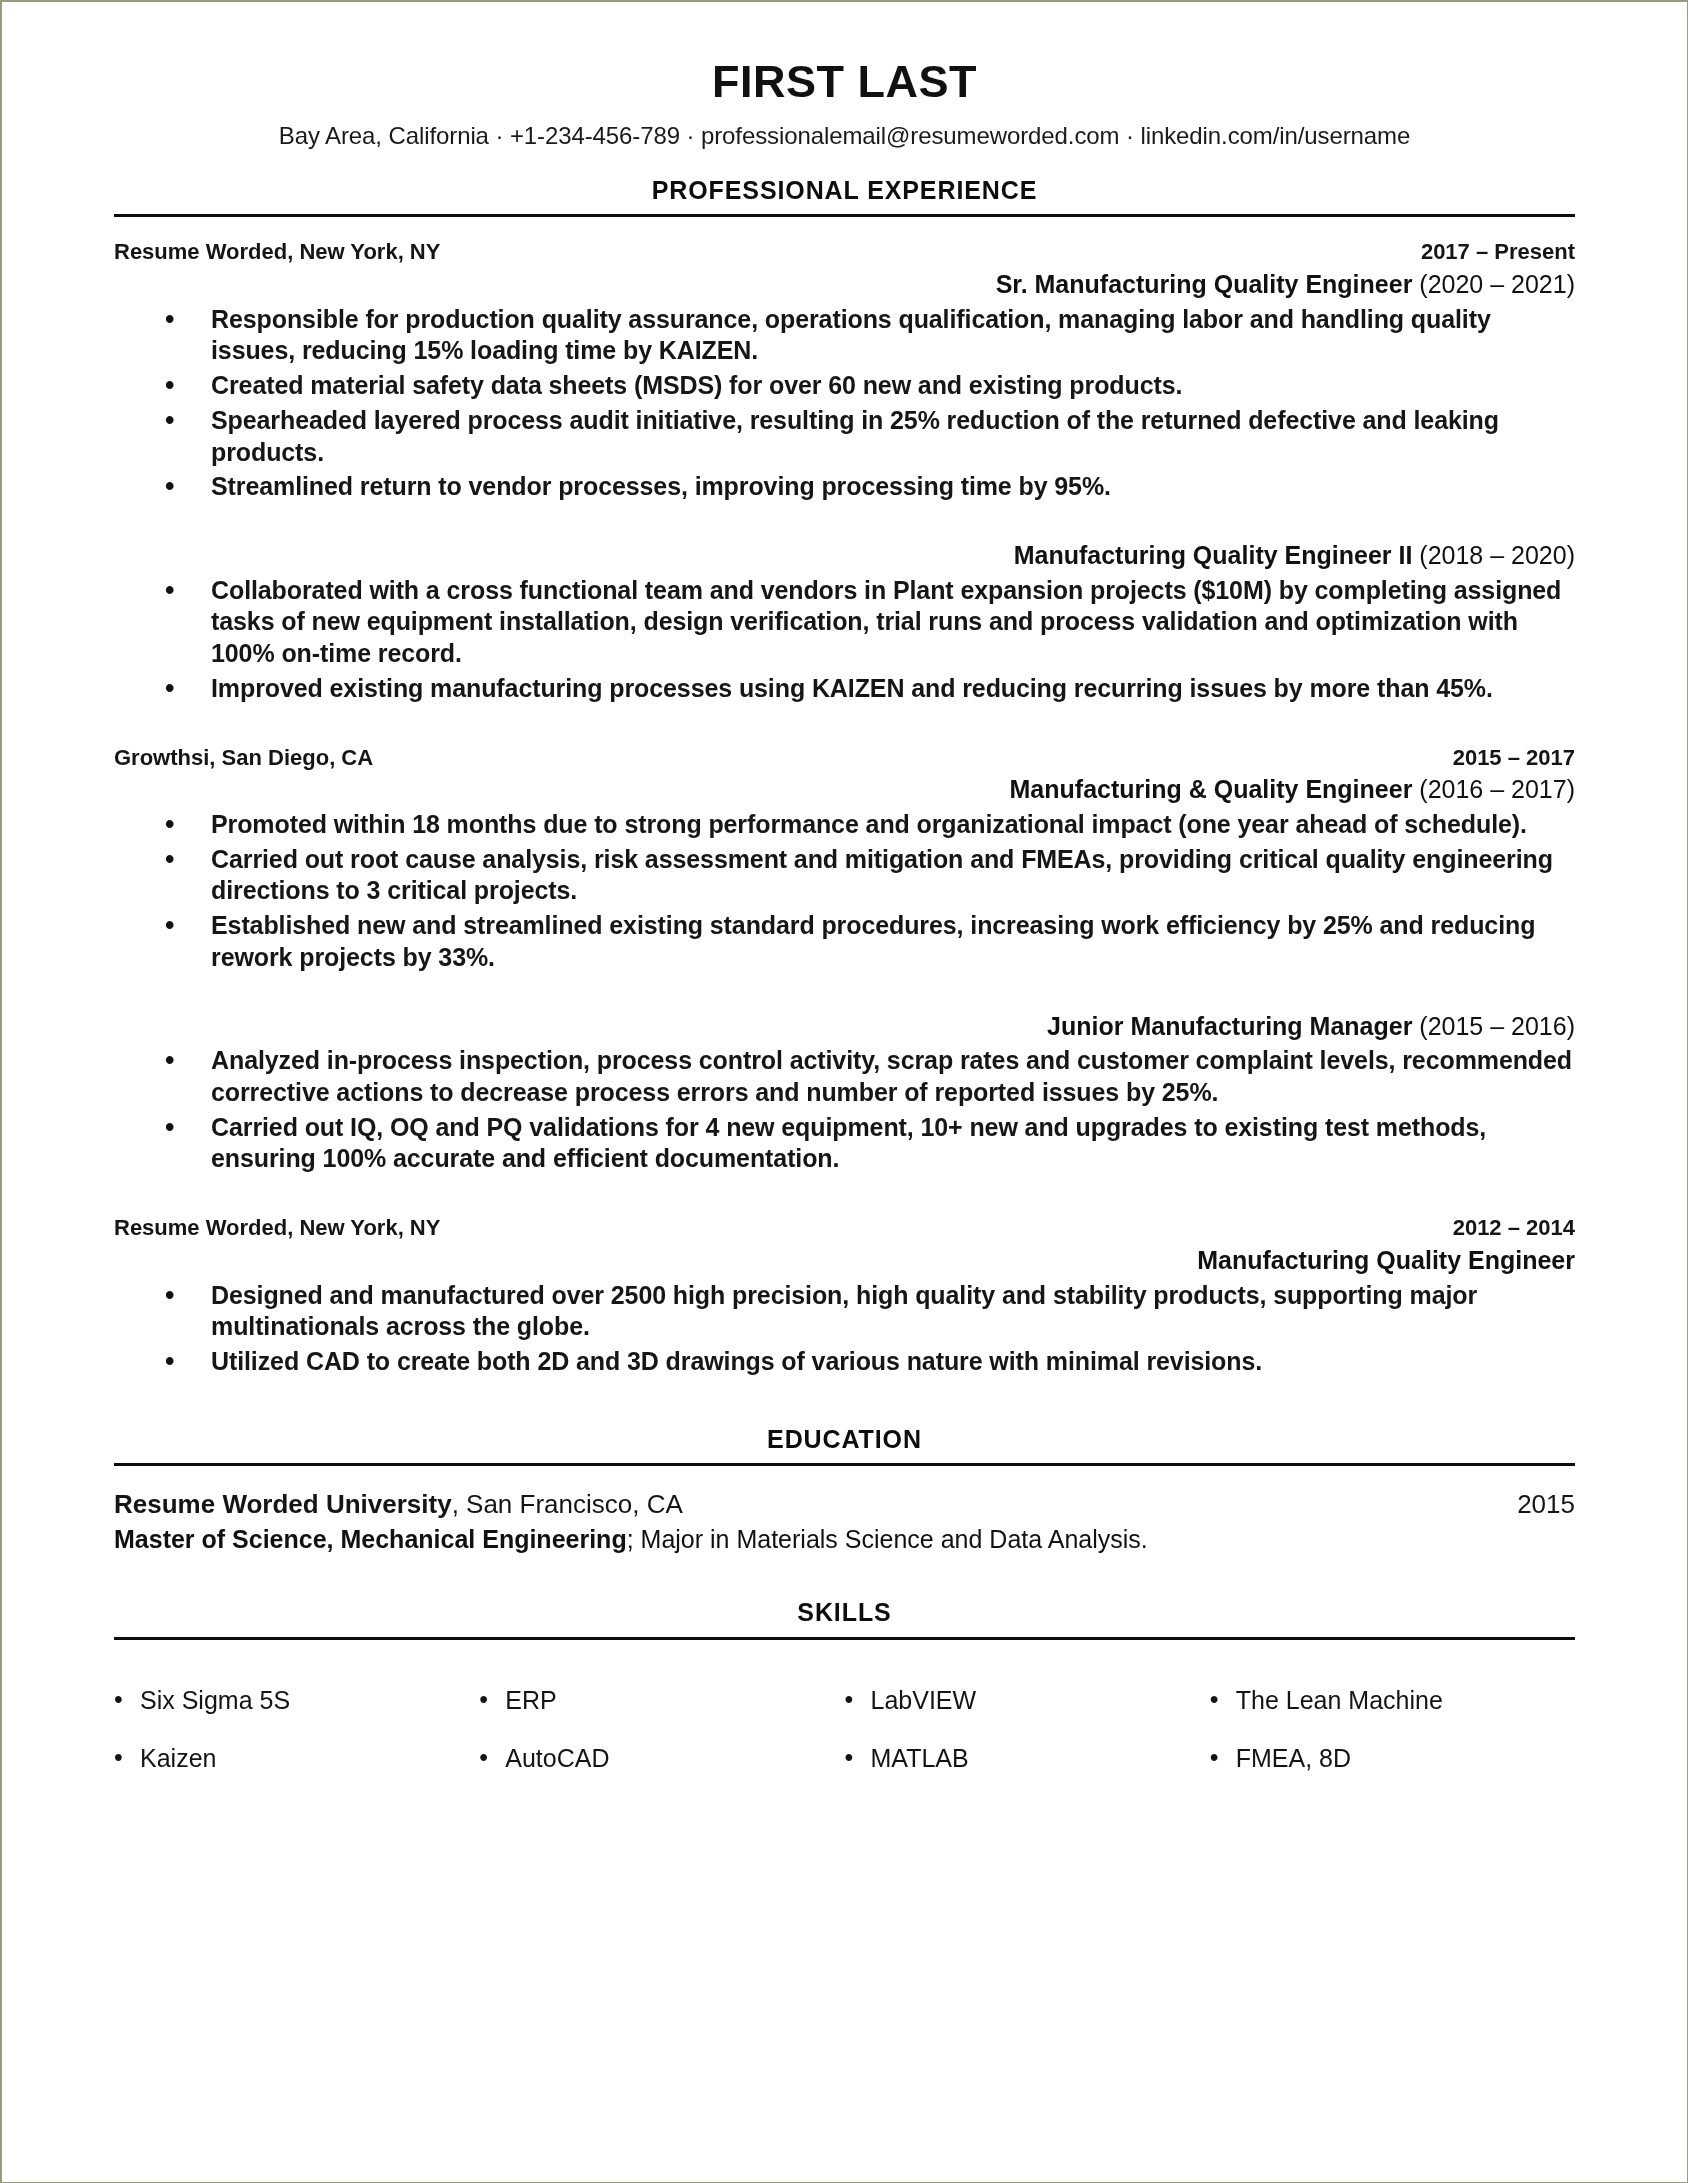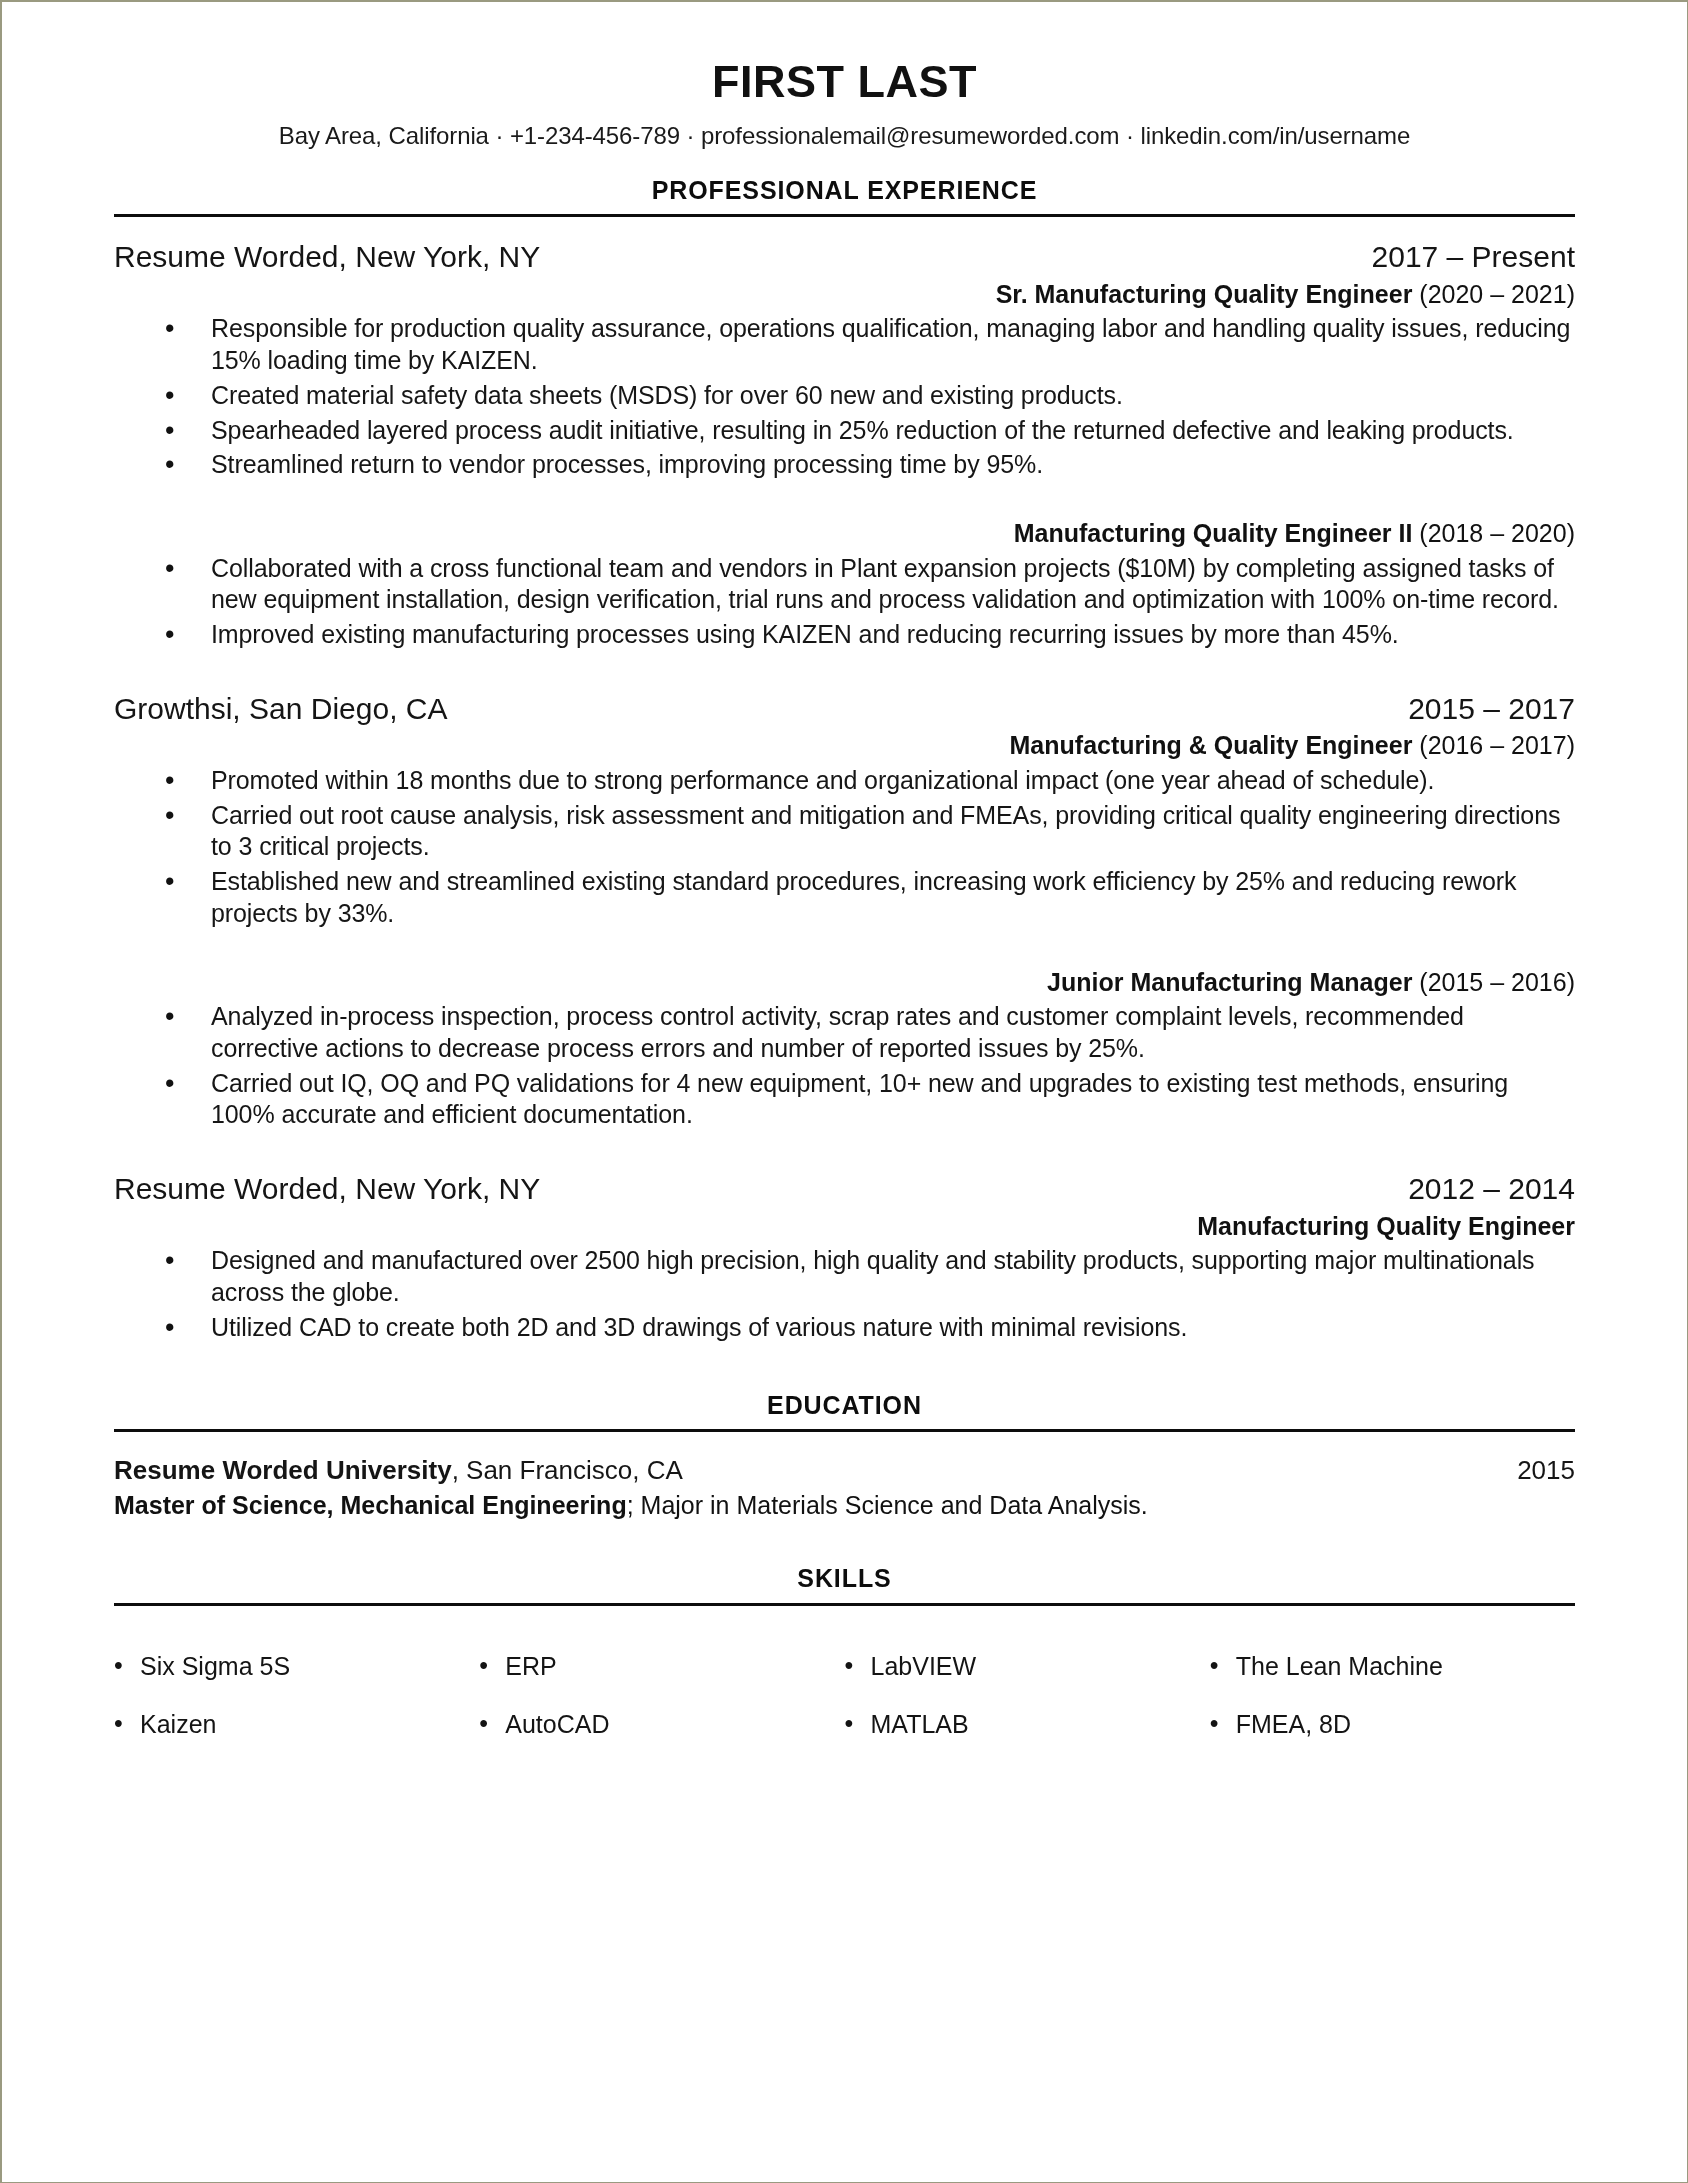--- a/index.html
+++ b/index.html
@@ -76,23 +76,23 @@
   .job {
     margin-top: 22px;
   }
   .job + .job {
     margin-top: 40px;
   }
   .job-head {
     display: flex;
     justify-content: space-between;
     align-items: baseline;
-    font-size: 30px;
+    font-size: 22px;
     line-height: 1.22;
-    font-weight: 400;
+    font-weight: 700;
     color: #151515;
   }
   .job-company { white-space: nowrap; }
   .job-dates { white-space: nowrap; }
 
   .role {
     font-size: 25px;
     line-height: 1.3;
     margin-top: 2px;
     color: #111111;
@@ -105,20 +105,21 @@
     font-weight: 400;
   }
   .role-block + .role-block {
     margin-top: 36px;
   }
 
   ul.bullets {
     list-style: none;
     margin: 0 0 0 0;
     padding: 0;
+    font-weight: bold;
   }
   ul.bullets li {
     position: relative;
     padding-left: 97px;
     font-size: 25px;
     line-height: 1.27;
     color: #161616;
     margin-top: 3px;
     letter-spacing: -0.1px;
   }

